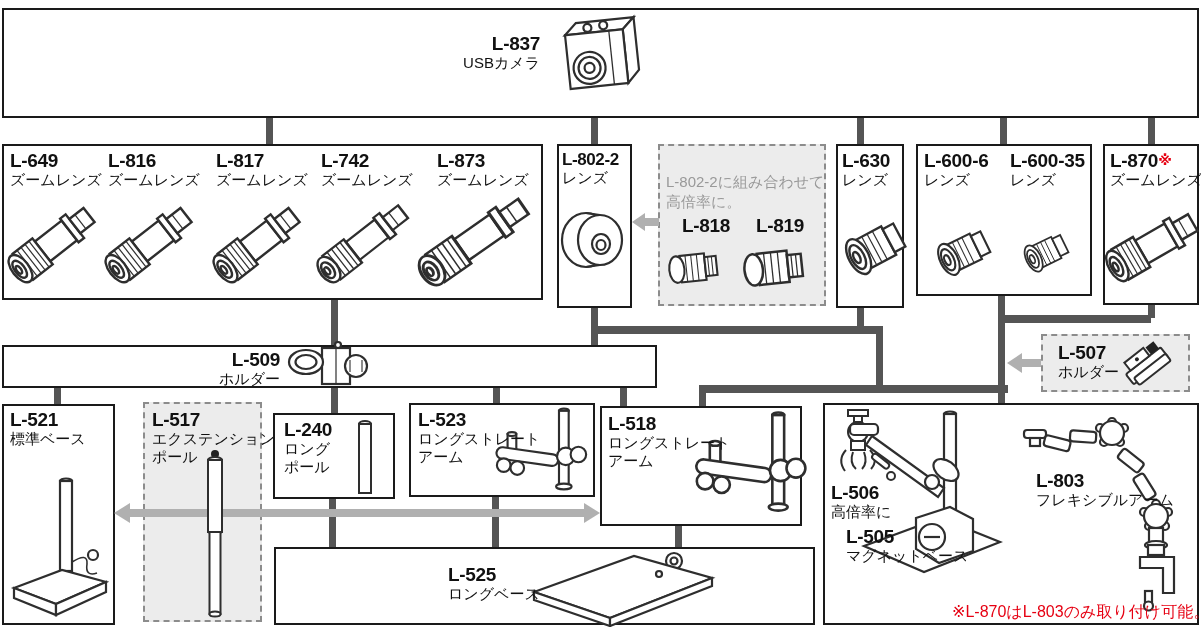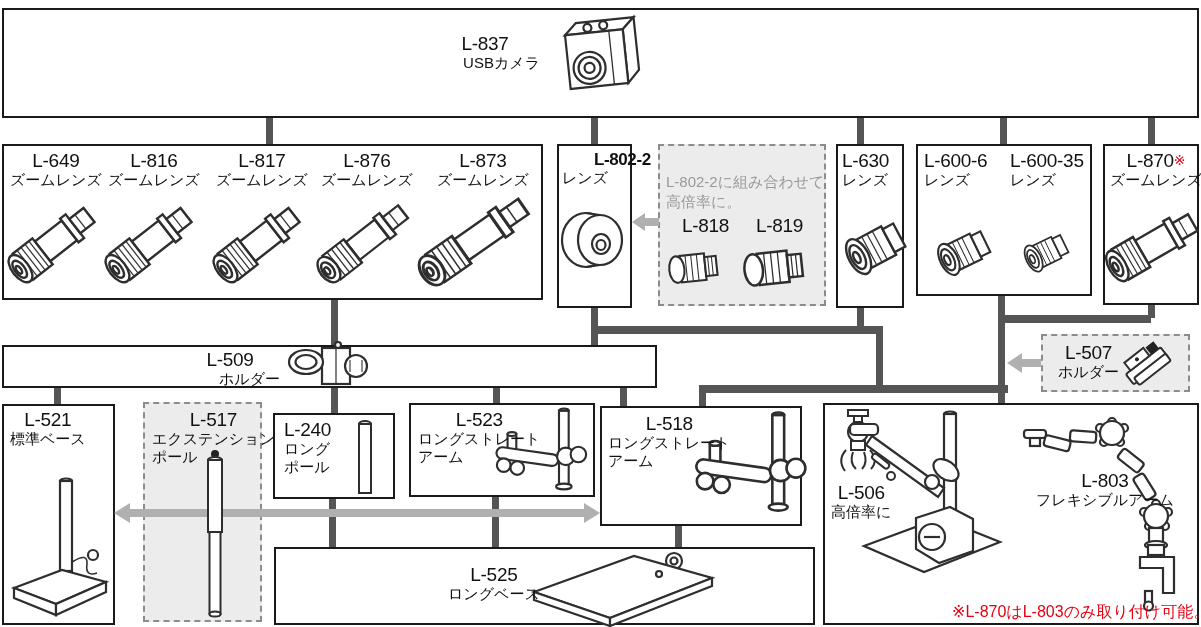--- a/index.html
+++ b/index.html
@@ -2,22 +2,22 @@
 <html><head>
 <meta charset="utf-8">
 <style>
   html,body{margin:0;padding:0;background:#fff;}
   #canvas{position:relative;width:1201px;height:627px;background:#fff;overflow:hidden;
           font-family:"Liberation Sans","DejaVu Sans",sans-serif;color:#111;}
   .box{position:absolute;background:#fff;border:2px solid #1a1a1a;box-sizing:border-box;z-index:2;}
   .gbox{position:absolute;background:#ececec;border:2px dashed #8c8c8c;box-sizing:border-box;z-index:2;}
   .conn{position:absolute;background:#555;z-index:1;}
   .lbl{position:absolute;z-index:5;white-space:nowrap;}
-  .pid{font-size:19px;font-weight:400;line-height:1.12;letter-spacing:-0.3px;color:#111;text-align:center;}
-  .pid-s{font-size:17px;font-weight:700;line-height:1.12;letter-spacing:-0.4px;color:#111;margin-left:32px;}
+  .pid{font-size:19px;font-weight:700;line-height:1.12;letter-spacing:-0.3px;color:#111;}
+  .pid-s{font-size:17px;font-weight:700;line-height:1.12;letter-spacing:-0.4px;color:#111;}
   .sub{font-size:15px;line-height:1.18;color:#111;}
   .muted{color:#999;}
   .red{color:#e60012;}
   .note{position:absolute;z-index:6;font-size:16px;color:#e60012;white-space:nowrap;}
   svg.img{position:absolute;z-index:4;overflow:visible;}
   svg.arrow{position:absolute;z-index:3;overflow:visible;}
 </style>
 </head>
 <body>
 
@@ -129,21 +129,21 @@
   </div>
   <div class="lbl" style="left:108px;top:150px">
     <div class="pid">L-816</div>
     <div class="sub">ズームレンズ</div>
   </div>
   <div class="lbl" style="left:216px;top:150px">
     <div class="pid">L-817</div>
     <div class="sub">ズームレンズ</div>
   </div>
   <div class="lbl" style="left:321px;top:150px">
-    <div class="pid">L-876</div>
+    <div class="pid">L-742</div>
     <div class="sub">ズームレンズ</div>
   </div>
   <div class="lbl" style="left:437px;top:150px">
     <div class="pid">L-873</div>
     <div class="sub">ズームレンズ</div>
   </div>
 
   <svg class="img" style="left:0px;top:192px" width="105" height="106">
       <use href="#zl" transform="translate(52,52) rotate(-38)"></use>
     </svg>
@@ -334,20 +334,24 @@
     <div class="sub">アーム</div>
   </div>
   <svg class="img" style="left:698px;top:408px" width="112" height="116">
       <use href="#arm" transform="scale(1.18) translate(-4,0)"></use>
     </svg>
 
   <div class="box" style="left:823px;top:403px;width:376px;height:222px"></div>
   <div class="lbl" style="left:831px;top:482px">
     <div class="pid">L-506</div>
     <div class="sub">高倍率に</div>
+  </div>
+  <div class="lbl" style="left:846px;top:526px">
+    <div class="pid">L-505</div>
+    <div class="sub">マグネットベース</div>
   </div>
   <div class="lbl" style="left:1036px;top:470px">
     <div class="pid">L-803</div>
     <div class="sub">フレキシブルアーム</div>
   </div>
 
   <svg class="img" style="left:828px;top:406px" width="72" height="78" viewBox="0 0 72 78">
     <g fill="#fff" stroke="#2e2e2e" stroke-width="2">
       <rect x="20" y="4" width="20" height="6"></rect>
       <rect x="26" y="10" width="8" height="6"></rect>

